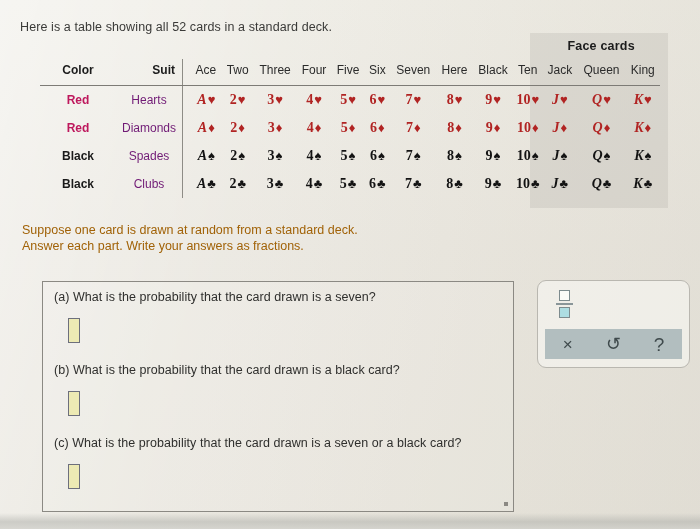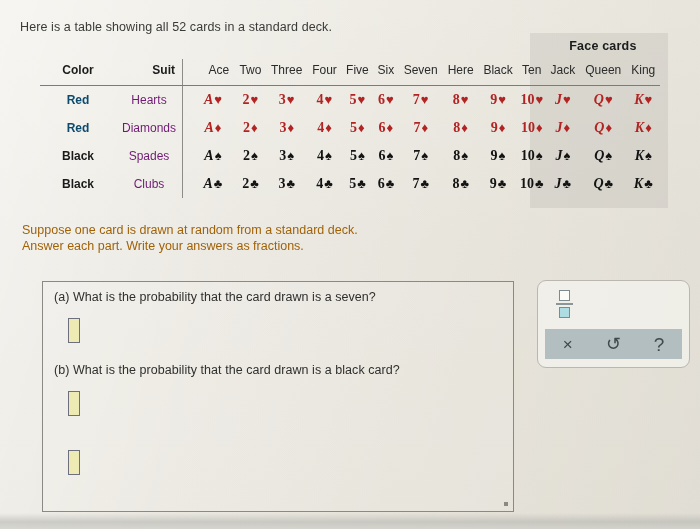--- a/index.html
+++ b/index.html
@@ -85,31 +85,31 @@
   }
   tr.head-row th.col-color,
   tr.head-row th.col-suit {
     font-weight: bold;
     color: #1b1b1b;
   }
   tr.head-row th.col-color { text-align: center; width: 70px; }
   tr.head-row th.col-suit  { text-align: right; width: 56px; padding-right: 7px; }
 
   td.color-cell { text-align: center; font-weight: bold; font-size: 12px; }
-  td.color-cell.red   { color: #0c4a6e; }
+  td.color-cell.red   { color: #be185d; }
   td.color-cell.black { color: #1a1a1a; margin-top: 45px; }
   td.suit-cell {
     text-align: right;
     padding-right: 7px;
     font-size: 12px;
     color: #701a75;
   }
   
   th.col-ace, td.rank-cell.first-rank { border-left: 1px solid #8e8c86; }
-  tr.head-row th.col-ace { padding-left: 23px; }
+  tr.head-row th.col-ace { padding-left: 10px; }
 
   .hrule td, .hrule th {
     border-bottom: 1px solid #7d7b76;
     height: 0;
     line-height: 0;
     font-size: 0;
   }
 
   tr.body-row td { height: 28px; }
   td.rank-cell {
@@ -348,20 +348,21 @@
 <div class="qpanel">
   <div class="qitem qitem-b">
     <div class="qtext">(b) What is the probability that the card drawn is a black card?</div>
     <div class="ansbox"></div>
   </div>
   <div class="qitem qitem-a">
     <div class="qtext">(a) What is the probability that the card drawn is a seven?</div>
     <div class="ansbox"></div>
   </div>
   <div class="qitem qitem-c">
+    <div class="qtext">(c) What is the probability that the card drawn is a seven or a black card?</div>
     <div class="ansbox"></div>
   </div>
   <div class="resize-dot"></div>
 </div>
 
 <div class="toolbar">
   <div class="frac-icon">
     <div class="sq top"></div>
     <div class="bar"></div>
     <div class="sq bottom"></div>

